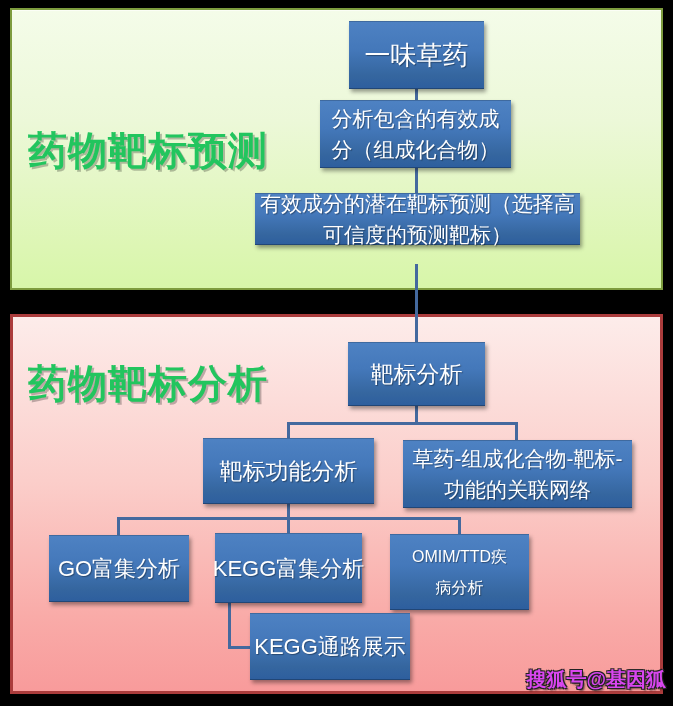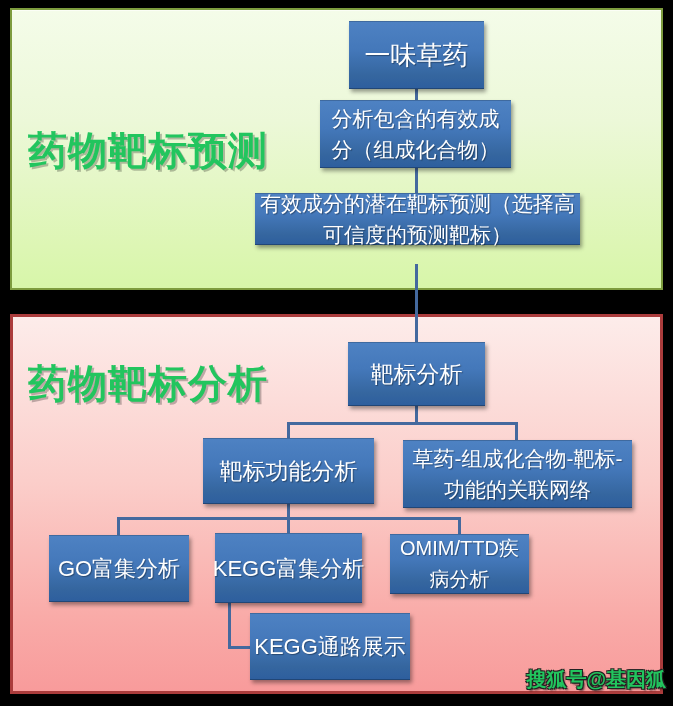--- a/index.html
+++ b/index.html
@@ -33,21 +33,21 @@
     position:absolute;box-sizing:border-box;z-index:3;
     background:linear-gradient(180deg,#4e82c3 0%,#4478ba 42%,#35669f 80%,#2d5e9e 100%);
     box-shadow:2px 3px 4px rgba(0,0,0,.38), inset 0 -1px 0 rgba(0,0,0,.25), inset 0 1px 0 rgba(0,0,0,.18);
     color:#fff;display:flex;flex-direction:column;align-items:center;justify-content:center;
     text-align:center;text-shadow:1px 1px 1px rgba(0,0,0,.35);
   }
   .node .ln{white-space:nowrap;line-height:31px;}
   .conn{position:absolute;background:#44699e;z-index:2;}
   .watermark{
     position:absolute;right:7px;top:666px;z-index:5;
-    font-size:20px;font-weight:bold;color:#22c55e;white-space:nowrap;
+    font-size:20px;font-weight:bold;color:#d946ef;white-space:nowrap;
     text-shadow:1px 1px 0 #222,-1px -1px 0 #222,1px -1px 0 #222,-1px 1px 0 #222,2px 2px 2px rgba(0,0,0,.6);
   }
 </style>
 </head>
 <body>
 
 <div class="stage">
 
   <div class="panel panel-green"></div>
   <div class="panel panel-pink"></div>
@@ -101,21 +101,21 @@
   </div>
 
   <div class="node" style="left:49px;top:535px;width:140px;height:67px;font-size:22px;">
     <div class="ln">GO富集分析</div>
   </div>
 
   <div class="node" style="left:215px;top:533px;width:147px;height:70px;font-size:22px;">
     <div class="ln">KEGG富集分析</div>
   </div>
 
-  <div class="node" style="left:390px;top:534px;width:139px;height:60px;font-size:20px;">
+  <div class="node" style="left:390px;top:534px;width:139px;height:76px;font-size:16px;">
     <div class="ln">OMIM/TTD疾</div>
     <div class="ln">病分析</div>
   </div>
 
   <div class="node" style="left:250px;top:613px;width:160px;height:67px;font-size:22px;">
     <div class="ln">KEGG通路展示</div>
   </div>
 
   <div class="watermark">搜狐号@基因狐</div>
 

